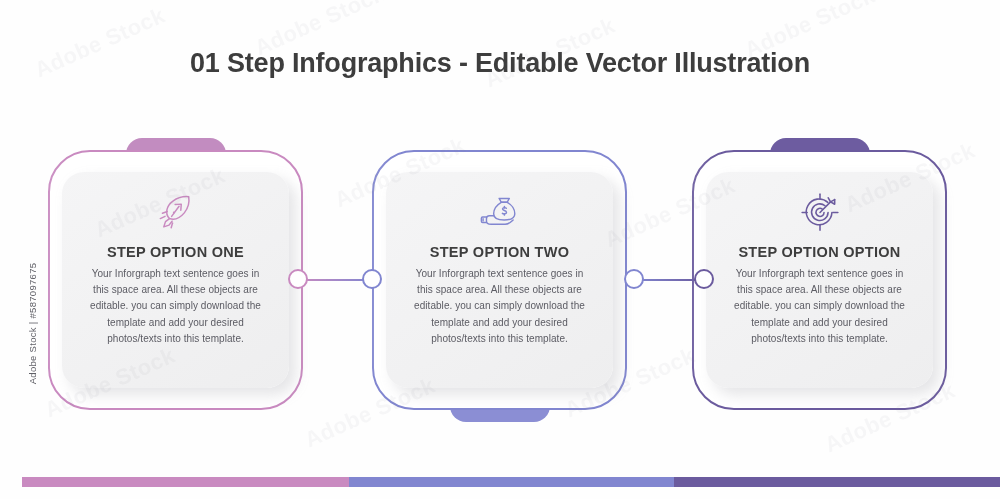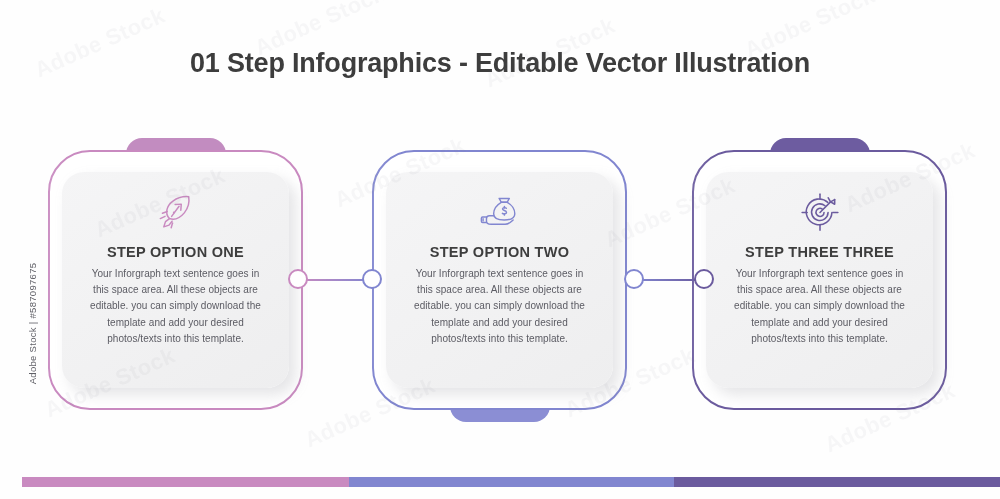--- a/index.html
+++ b/index.html
@@ -281,21 +281,21 @@
             <path d="M26.5 20.8 A4.4 4.4 0 1 0 28.4 24.5"></path>
             <path d="M24 10 L24 4.5"></path>
             <path d="M24 44 L24 38.5"></path>
             <path d="M10 24.5 L4.5 24.5"></path>
             <path d="M43.5 24.5 L38 24.5"></path>
             <path d="M24 24.5 L35.5 13"></path>
             <path d="M33 8.5 L35.5 13 L40 10.5"></path>
             <path d="M35.5 13 L40 15.5 L40 10.5"></path>
           </svg>
         </div>
-        <div class="step-heading">STEP THREE THREE</div>
+        <div class="step-heading">STEP OPTION OPTION</div>
         <div class="step-body">Your Inforgraph  text sentence goes in this space area. All these objects are editable. you can simply download the template and add your desired photos/texts into this template.</div>
       </div>
     </div>
 
     <div class="connector c1">
       <div class="bar" style="background: linear-gradient(90deg, rgb(201, 138, 192), rgb(129, 134, 208));"></div>
       <div class="node left" style="border-color: rgb(201, 138, 192);"></div>
       <div class="node right" style="border-color: rgb(129, 134, 208);"></div>
     </div>
 

